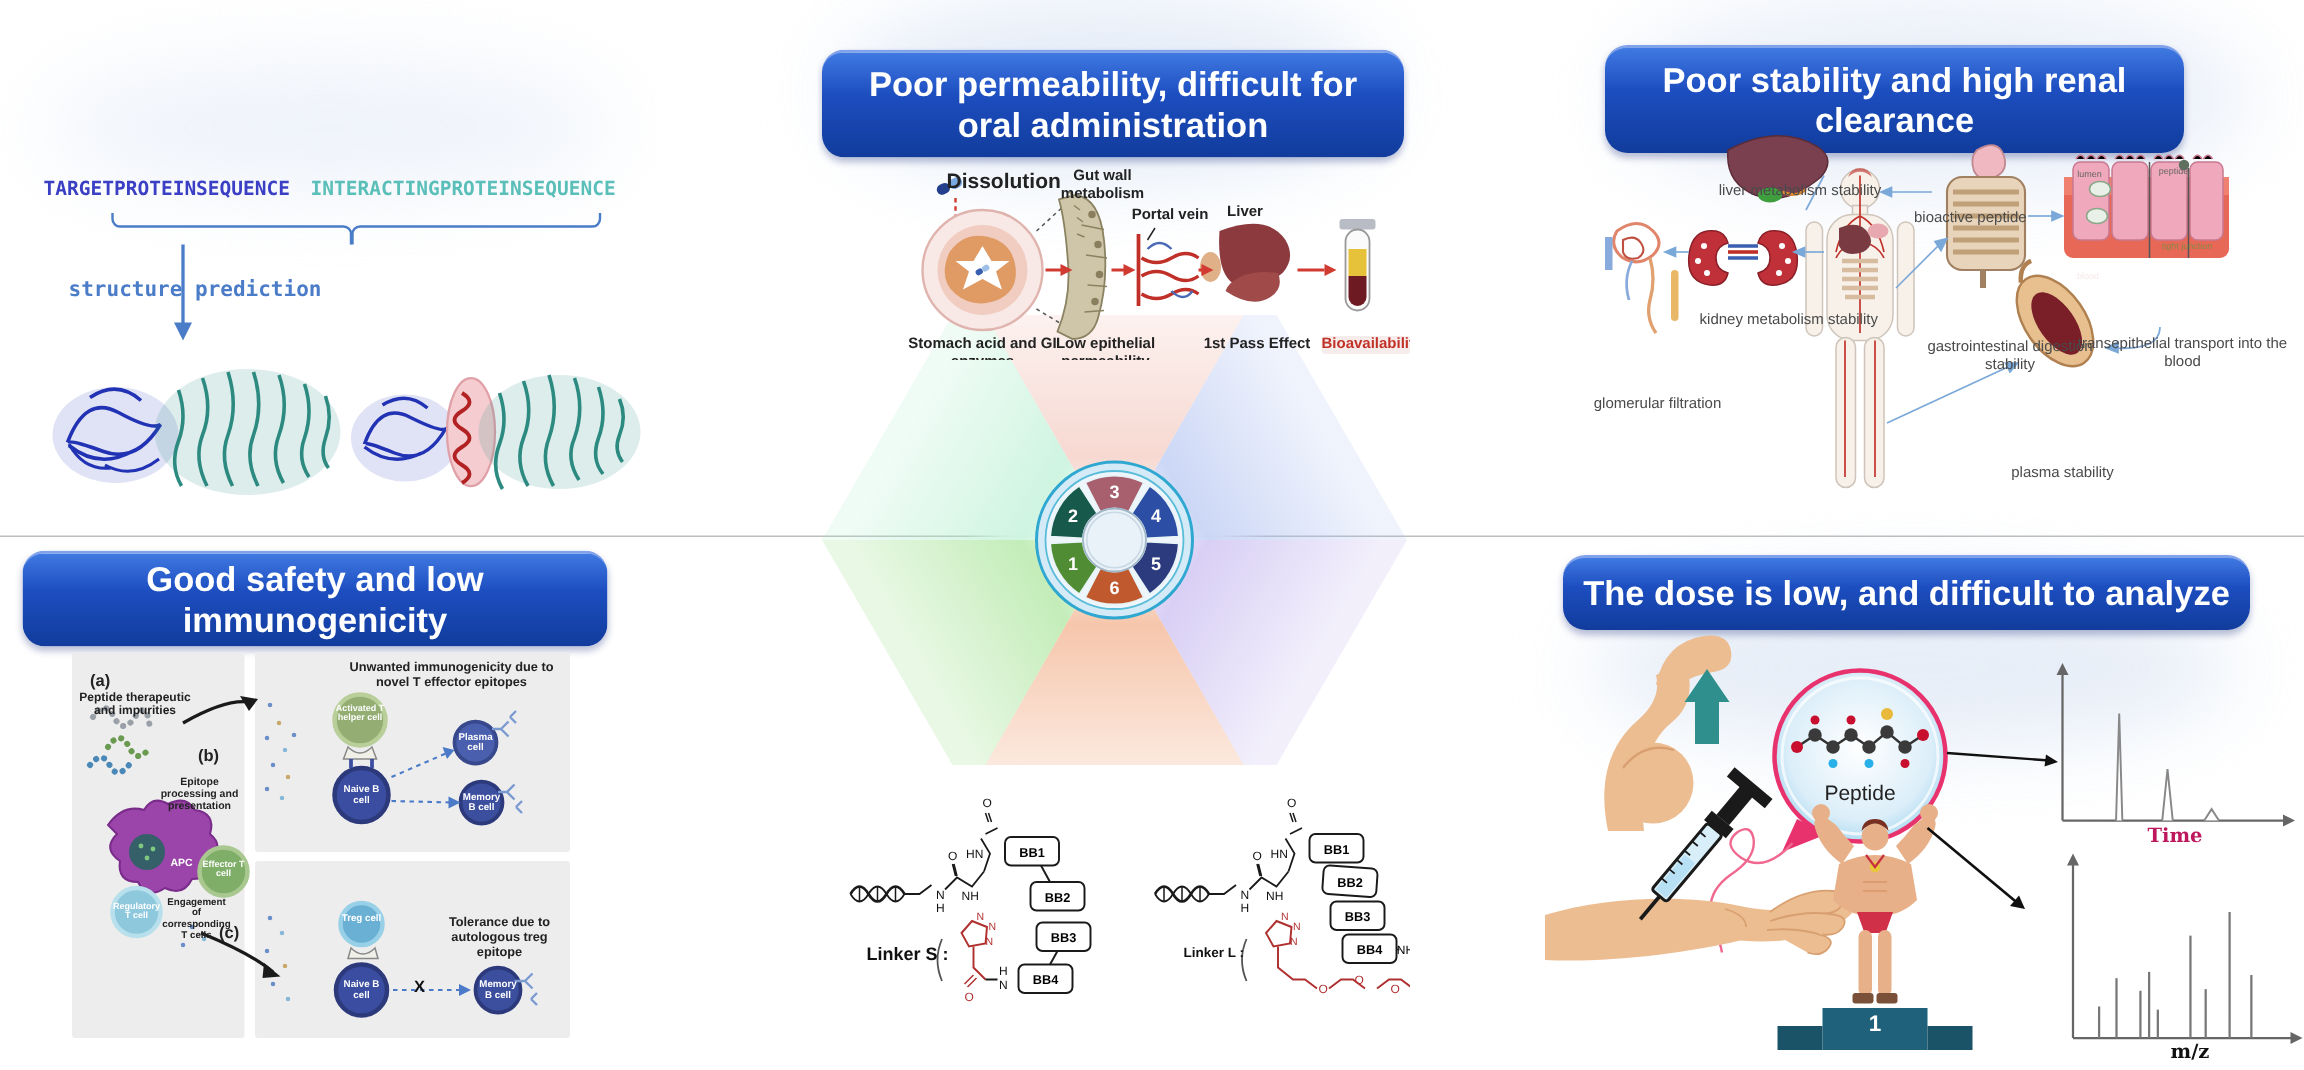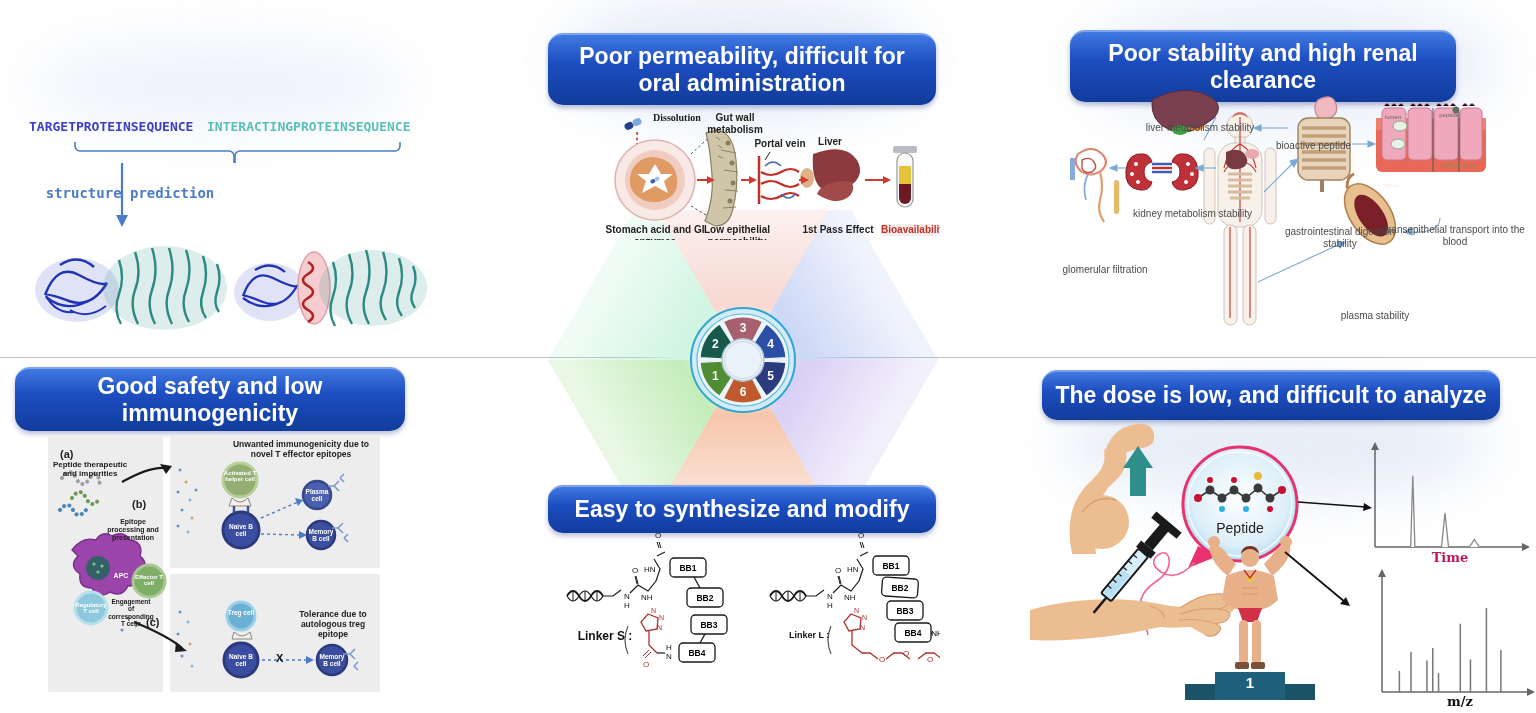--- a/index.html
+++ b/index.html
@@ -220,21 +220,21 @@
         <line x1="196" y1="152" x2="206" y2="152" stroke="#d03a30" stroke-width="2"></line>
           <polygon points="212,152 204,148 204,156"></polygon>
         <line x1="254" y1="152" x2="258" y2="152" stroke="#d03a30" stroke-width="2"></line>
           <polygon points="264,152 256,148 256,156"></polygon>
         <line x1="320" y1="152" x2="338" y2="152" stroke="#d03a30" stroke-width="2"></line>
           <polygon points="346,152 338,148 338,156"></polygon>
       </g>
 
       <line x1="225" y1="124" x2="220" y2="132" stroke="#222" stroke-width="1"></line>
     </svg>
-    <span class="lbl" style="left:108px;top:84px;font-size:10px;font-weight:600;color:#222;font-family:Liberation Serif, serif;">Dissolution</span>
+    <span class="lbl" style="left:86px;top:84px;font-size:14px;font-weight:600;color:#222;">Dissolution</span>
     <span class="lbl" style="left:150px;top:84px;width:80px;font-size:10px;font-weight:600;color:#222;">Gut wall metabolism</span>
     <span class="lbl" style="left:200px;top:110px;width:70px;font-size:10px;font-weight:600;color:#222;">Portal vein</span>
     <span class="lbl" style="left:260px;top:108px;width:50px;font-size:10px;font-weight:600;color:#222;">Liver</span>
     <span class="lbl" style="left:40px;top:196px;width:140px;font-size:10px;font-weight:600;color:#222;">Stomach acid and GI enzymes</span>
     <span class="lbl" style="left:152px;top:196px;width:80px;font-size:10px;font-weight:600;color:#222;">Low epithelial permeability</span>
     <span class="lbl" style="left:248px;top:196px;width:90px;font-size:10px;font-weight:600;color:#222;">1st Pass Effect</span>
     <span class="lbl" style="left:336px;top:196px;width:60px;font-size:10px;font-weight:bold;color:#c13128;background:#f7ecec;border-radius:3px;">Bioavailability</span>
   </div>
 
   <div class="panel" style="left:1040px;top:22px;width:496px;height:336px;">
@@ -457,23 +457,20 @@
     <span class="cell-lbl" style="left:293px;top:129px;width:28px;font-size:6.5px;">Plasma cell</span>
     <span class="cell-lbl" style="left:297px;top:169px;width:28px;font-size:6.5px;">Memory B cell</span>
     <span class="cell-lbl" style="left:217px;top:250px;width:28px;font-size:6.5px;">Treg cell</span>
     <span class="cell-lbl" style="left:216px;top:294px;width:30px;font-size:6.5px;">Naive B cell</span>
     <span class="cell-lbl" style="left:308px;top:294px;width:28px;font-size:6.5px;">Memory B cell</span>
     <span class="lbl" style="left:278px;top:250px;width:90px;font-size:8.5px;font-weight:bold;color:#222;">Tolerance due to autologous treg epitope</span>
     <span class="lbl" style="left:266px;top:292px;font-size:11px;font-weight:bold;color:#111;">X</span>
   </div>
 
   <div class="panel" style="left:545px;top:478px;width:395px;height:235px;">
-    <div class="banner" style="left:3px;top:7px;width:388px;height:48px;">
-        <span>Easy to synthesize and modify</span>
-      </div>
     <svg width="395" height="235" viewBox="0 0 395 235">
 
       <g>
         <g stroke="#1a1a1a" stroke-width="1.8" fill="none">
           <path d="M22,118 q6,-10 12,0 t12,0 t12,0"></path>
           <path d="M22,118 q6,10 12,0 t12,0 t12,0" stroke-width="1.2"></path>
           <path d="M28,113 v10 M40,113 v10 M52,113 v10" stroke-width="1"></path>
         </g>
         <path d="M58,118 h10 l8,-6" stroke="#1a1a1a" stroke-width="1.2" fill="none"></path>
         <text x="79" y="121" font-size="8" fill="#111">N</text>

